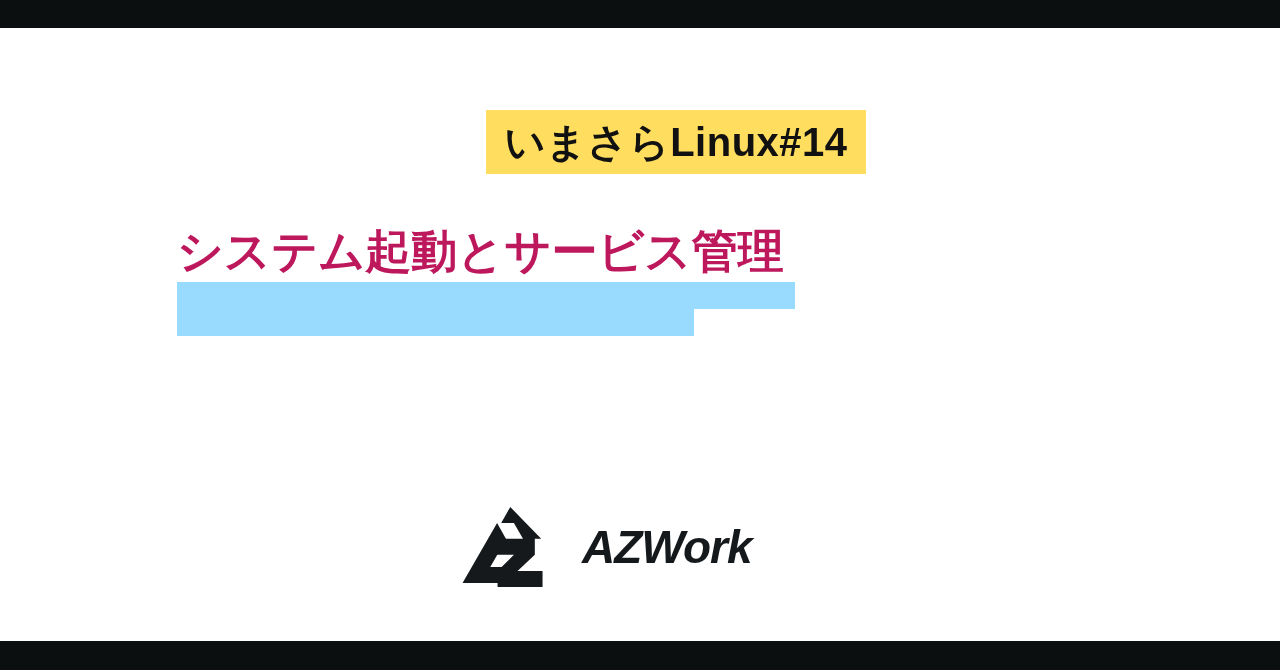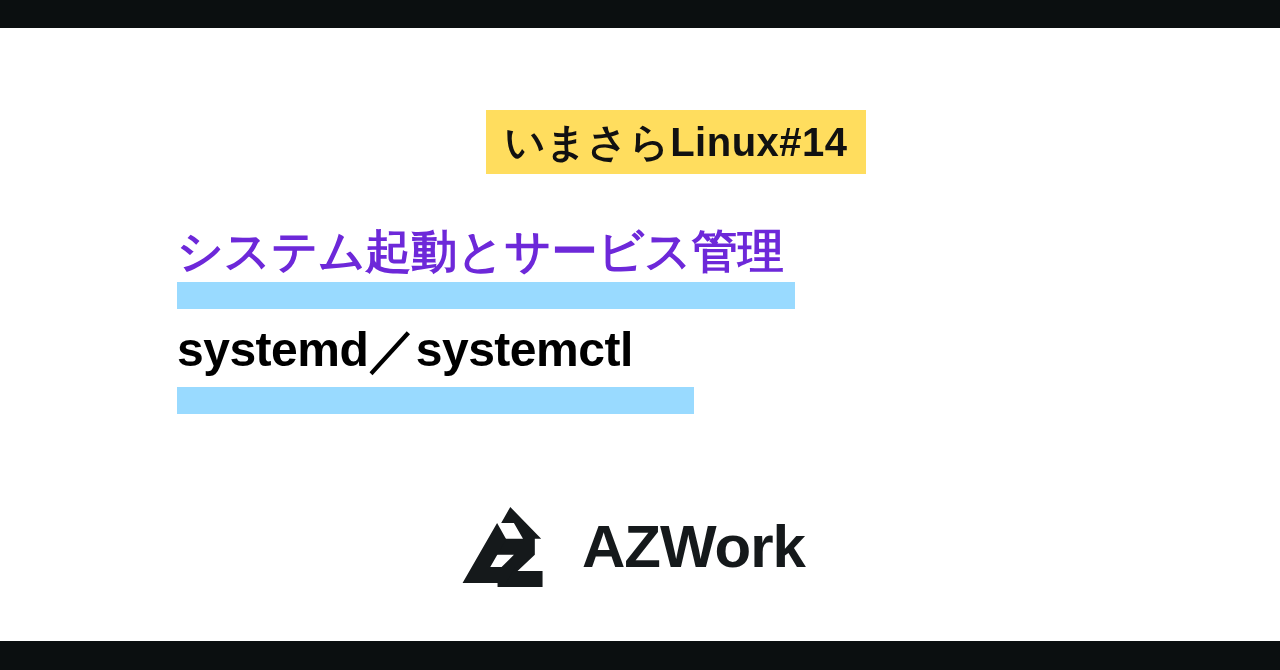--- a/index.html
+++ b/index.html
@@ -59,21 +59,21 @@
   #headline {
     position: absolute;
     left: 177px;
     top: 228px;
     width: 960px;
   }
 
   .title-line-1 {
     font-size: 46px;
     font-weight: 800;
-    color: #6d28d9;
+    color: #be185d;
     line-height: 1.0;
     letter-spacing: 0px;
     white-space: nowrap;
     margin: 0;
     padding: 0 0 8px 0;
   }
 
   .rule {
     background: #99daff;
     height: 27px;
@@ -101,43 +101,43 @@
     display: flex;
     align-items: center;
     gap: 28px;
   }
   #logo .mark {
     width: 92px;
     height: 80px;
     display: block;
   }
   #logo .wordmark {
-    font-size: 60px;
+    font-size: 46px;
     font-weight: 800;
     color: #15191b;
     letter-spacing: -1px;
     line-height: 1;
     white-space: nowrap;
+    font-style: italic;
   }
 </style>
 </head>
 <body>
 
 <div id="slide">
 
   <div class="band band-top"></div>
 
   <div id="badge">
     <span class="badge-text">いまさらLinux#14</span>
   </div>
 
   <div id="headline">
     <div class="title-line-1">システム起動とサービス管理</div>
     <div class="rule rule-1"></div>
-    <div class="title-line-2">systemd／systemctl</div>
     <div class="rule rule-2"></div>
   </div>
 
   <div id="logo">
     <svg class="mark" viewBox="0 0 100 88" aria-hidden="true">
       <path fill="#15191b" d="M52.5 0 L42.5 17.5 L56.5 17.5 L66.5 35 L44 35 L34 52.5 L56.5 52.5 L38.5 70.5 L38.5 88 L88 88 L88 70.5 L60.5 70.5 L79.5 52.5 L79.5 35 L86.5 35 L52.5 0 Z"></path>
       <path fill="#15191b" d="M38 17.5 L0 83.5 L48 83.5 L58 66 L30.5 66 L48 35.5 L38 17.5 Z"></path>
     </svg>
     <span class="wordmark">AZWork</span>
   </div>

